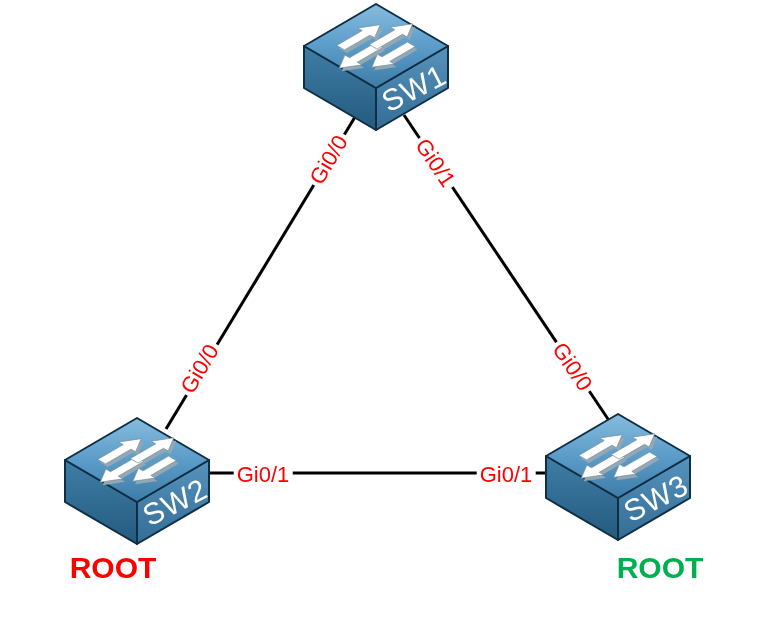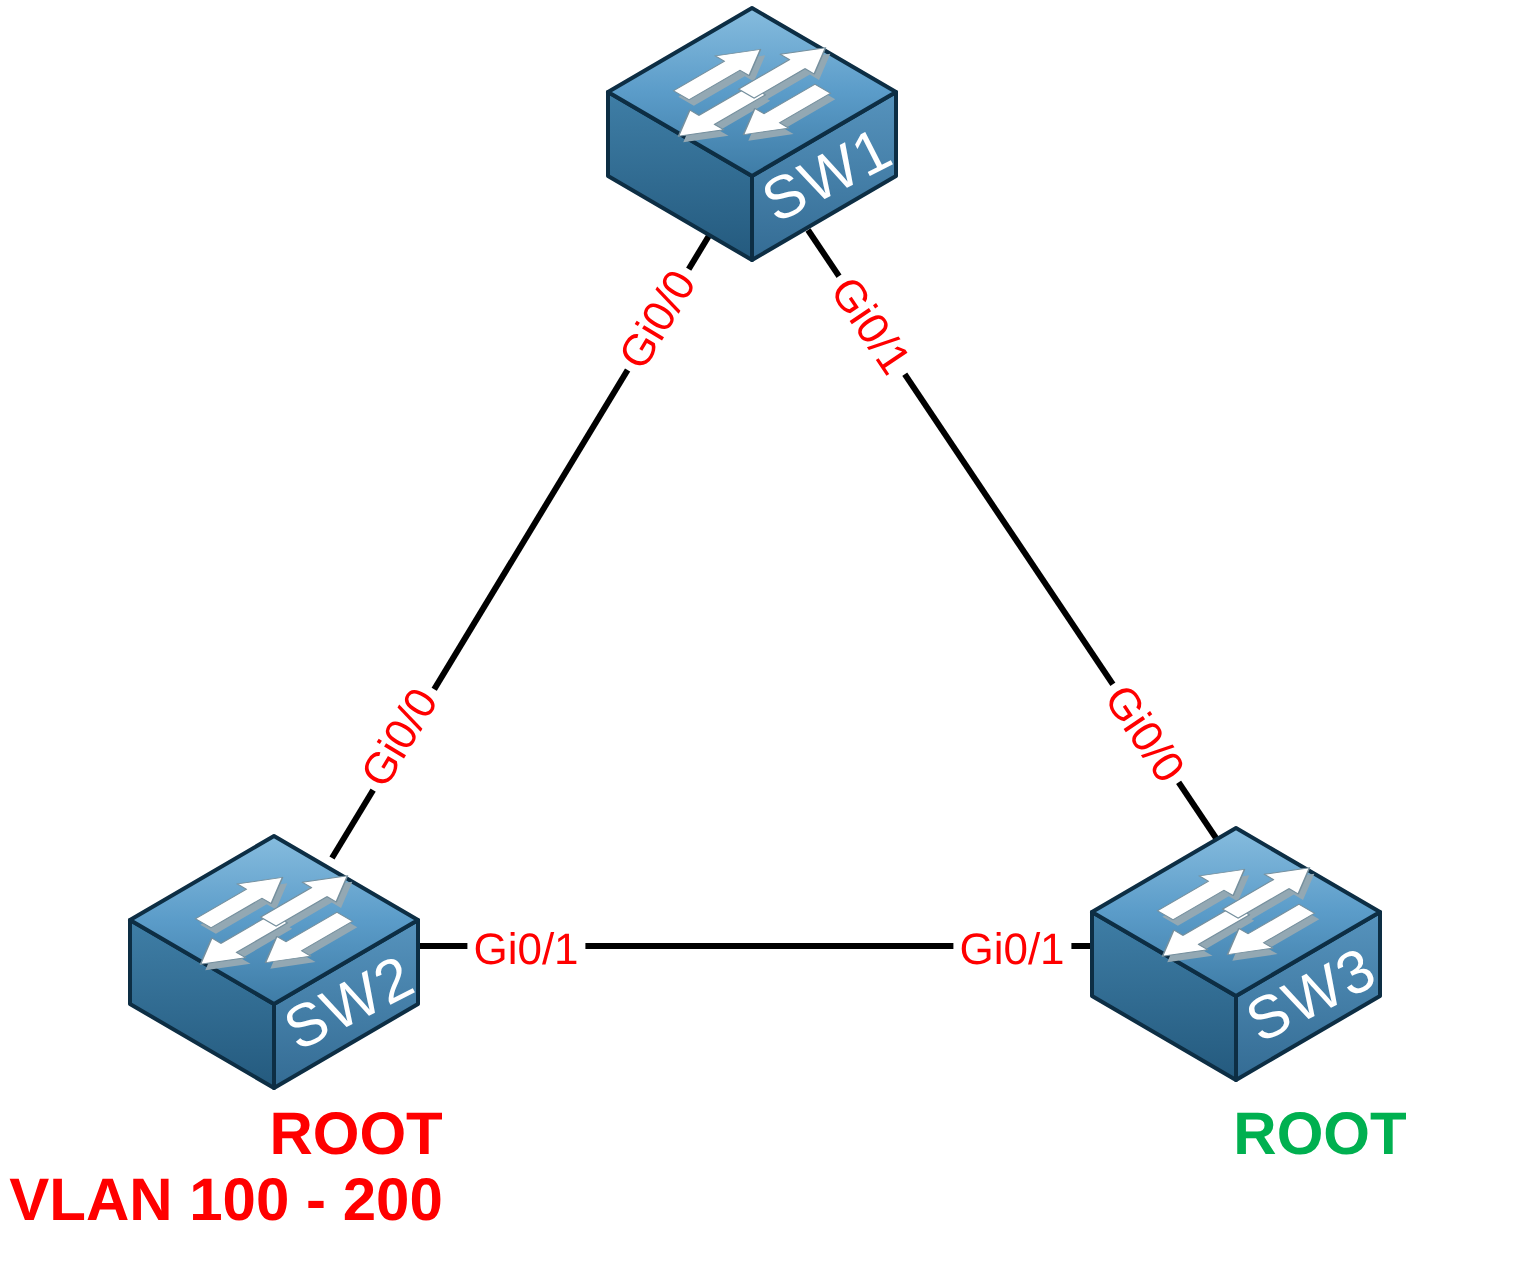--- a/index.html
+++ b/index.html
@@ -26,21 +26,21 @@
     font-size:22px;
     line-height:24px;
     background:#ffffff;
     padding:0 3px;
     white-space:nowrap;
     transform:translate(-50%,-50%) rotate(var(--r,0deg));
   }
   .note{
     position:absolute;
     transform:translateX(-50%);
-    text-align:right;
+    text-align:left;
     font-weight:bold;
     font-size:30px;
     line-height:33px;
     white-space:nowrap;
   }
   .note-red{color:#ff0000;}
   .note-green{color:#00b050;}
 </style>
 </head>
 <body>
@@ -114,20 +114,19 @@
   <div class="iflabel" style="left:435px;top:163px;--r:56deg">Gi0/1</div>
 
   <div class="iflabel" style="left:572px;top:367px;--r:56deg">Gi0/0</div>
 
   <div class="iflabel" style="left:263px;top:475px">Gi0/1</div>
 
   <div class="iflabel" style="left:506px;top:475px">Gi0/1</div>
 
   <div class="note note-red" style="left:113px;top:551px">
     <div>ROOT</div>
-    <div>VLAN 100 - 200</div>
   </div>
 
   <div class="note note-green" style="left:660px;top:551px">
     <div>ROOT</div>
   </div>
 
 </div>
 
 </body></html>

